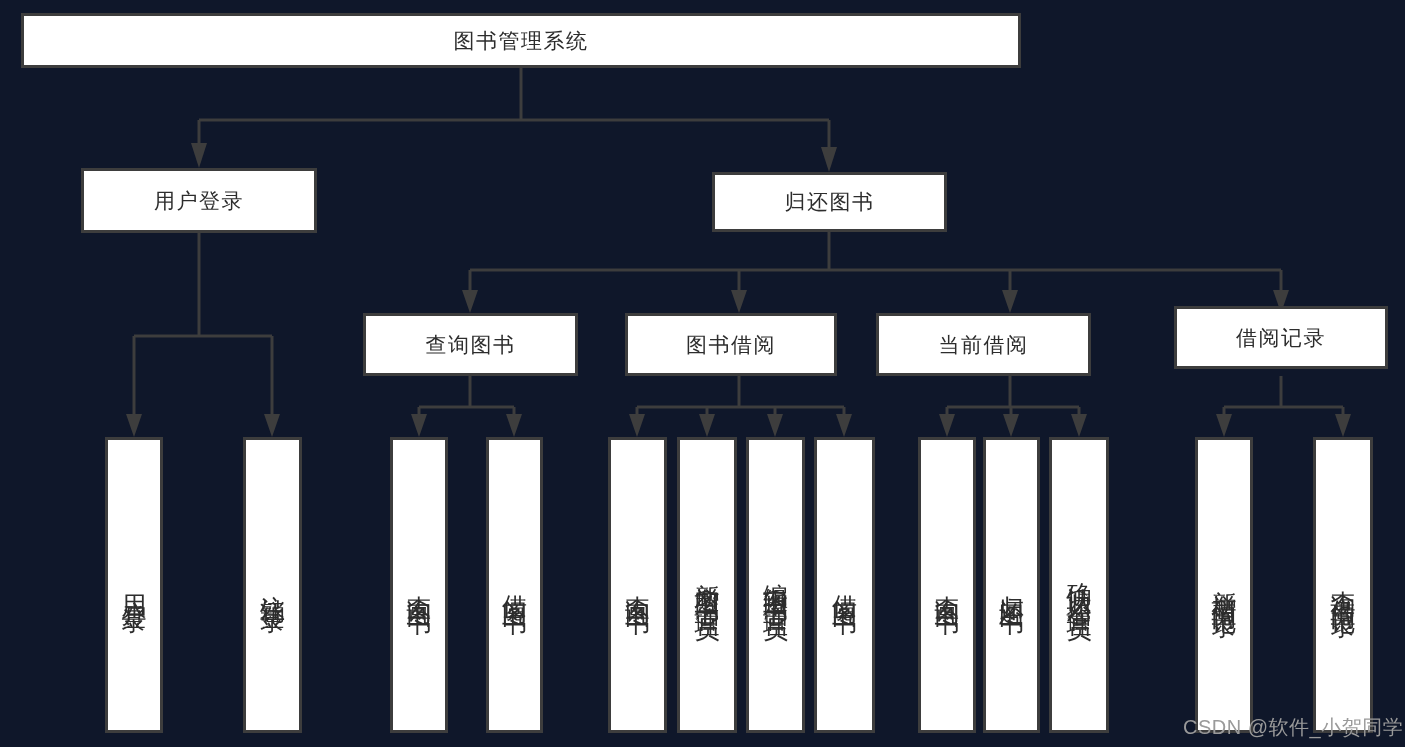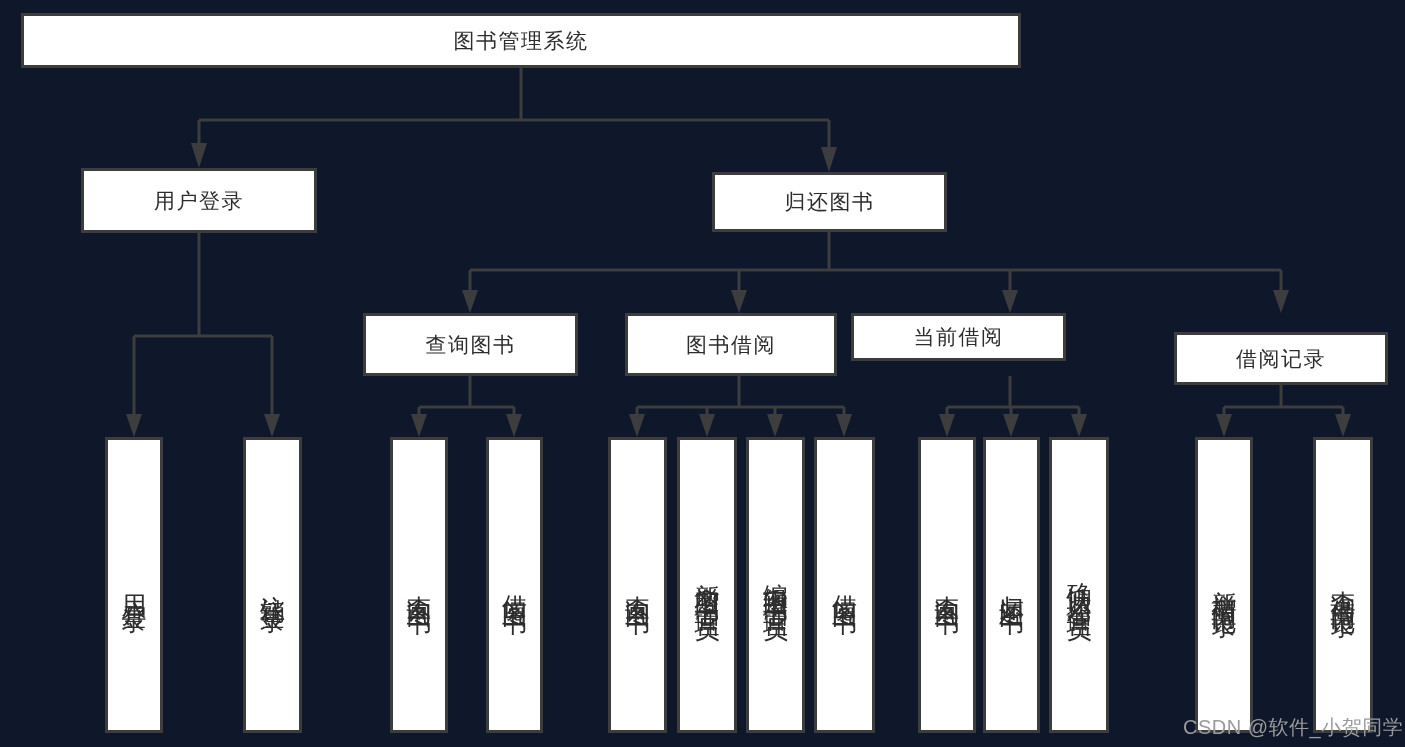--- a/index.html
+++ b/index.html
@@ -121,24 +121,24 @@
   <div class="node h" style="left:712px;top:172px;width:235px;height:60px">
     <span>归还图书</span>
   </div>
 
   <div class="node h" style="left:363px;top:313px;width:215px;height:63px">
     <span>查询图书</span>
   </div>
   <div class="node h" style="left:625px;top:313px;width:212px;height:63px">
     <span>图书借阅</span>
   </div>
-  <div class="node h" style="left:851px;top:313px;width:215px;height:48px">
+  <div class="node h" style="left:876px;top:313px;width:215px;height:63px">
     <span>当前借阅</span>
   </div>
-  <div class="node h" style="left:1174px;top:332px;width:214px;height:53px">
+  <div class="node h" style="left:1174px;top:306px;width:214px;height:63px">
     <span>借阅记录</span>
   </div>
 
   <div class="node v" style="left:105px;top:437px;width:58px;height:296px">
     <span>用户登录</span>
   </div>
   <div class="node v" style="left:243px;top:437px;width:59px;height:296px">
     <span>注销登录</span>
   </div>
 

